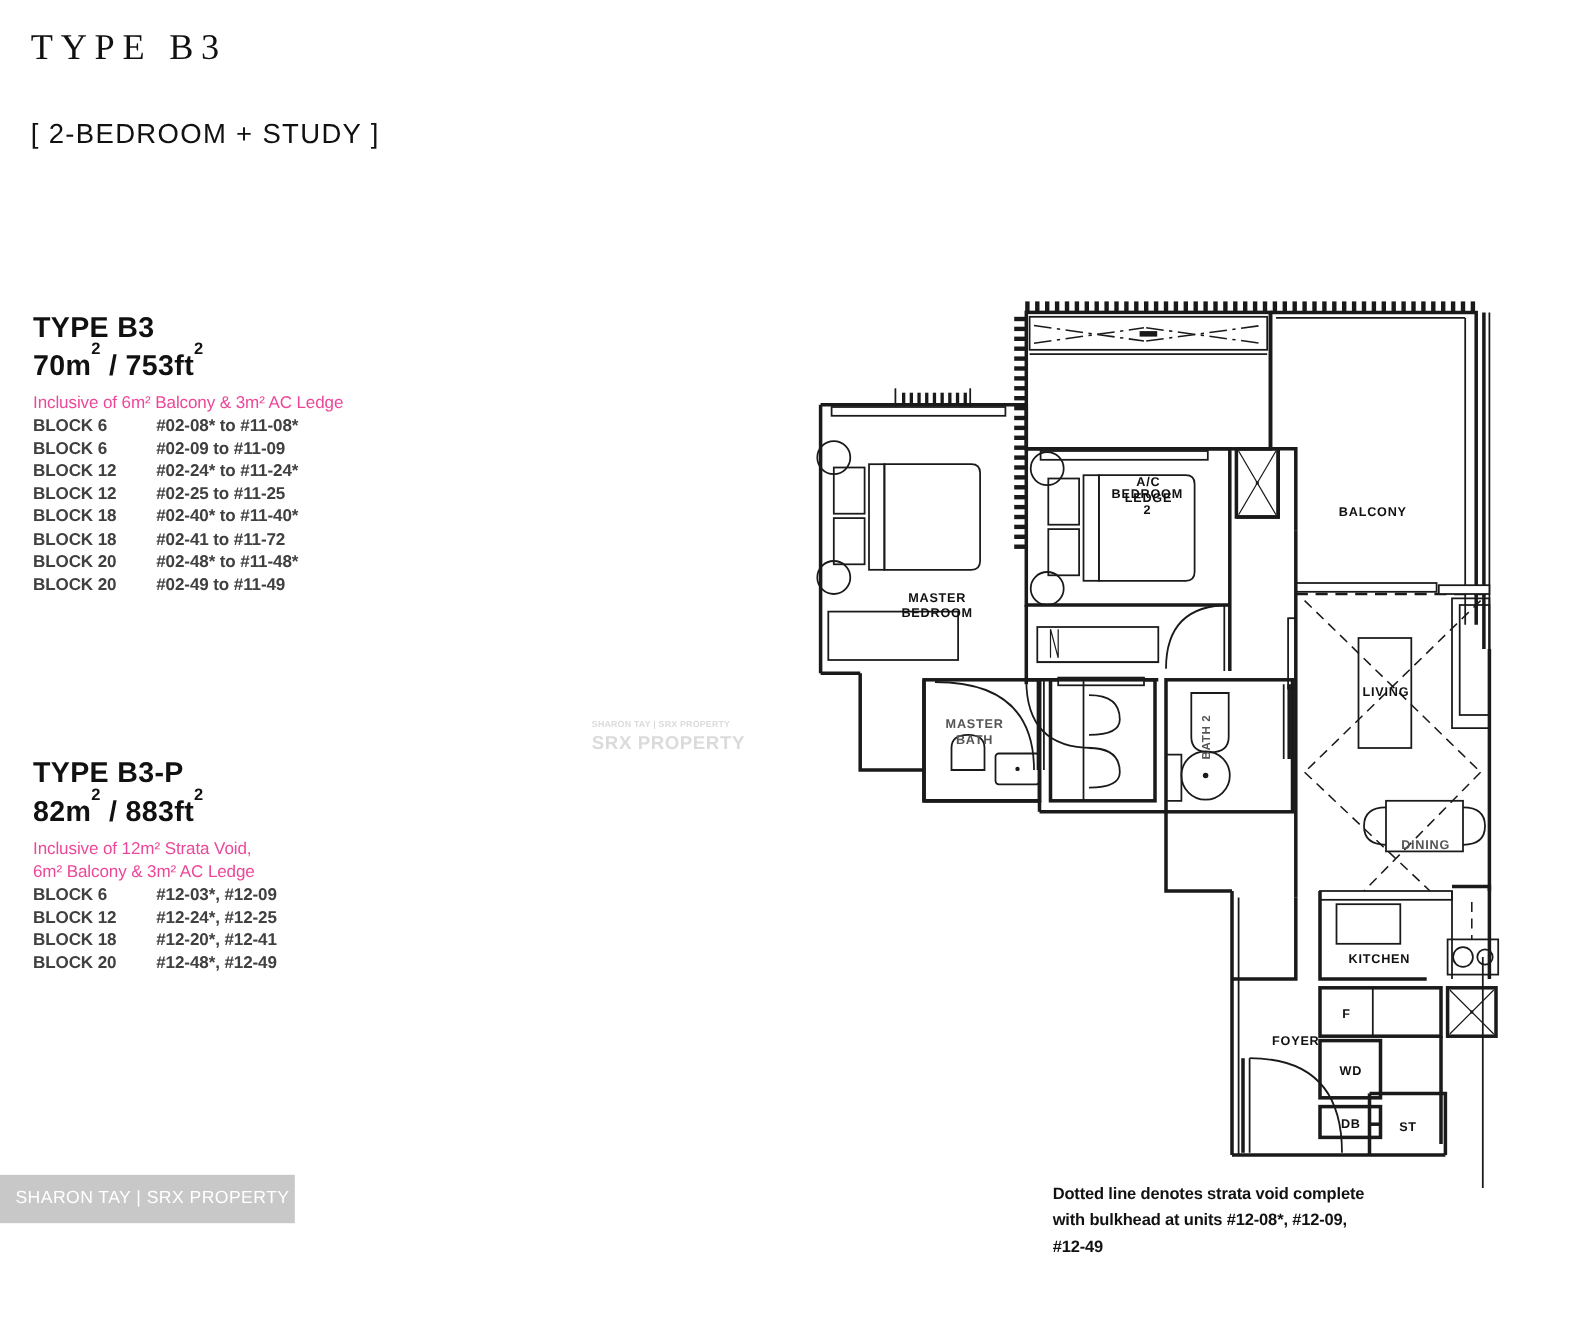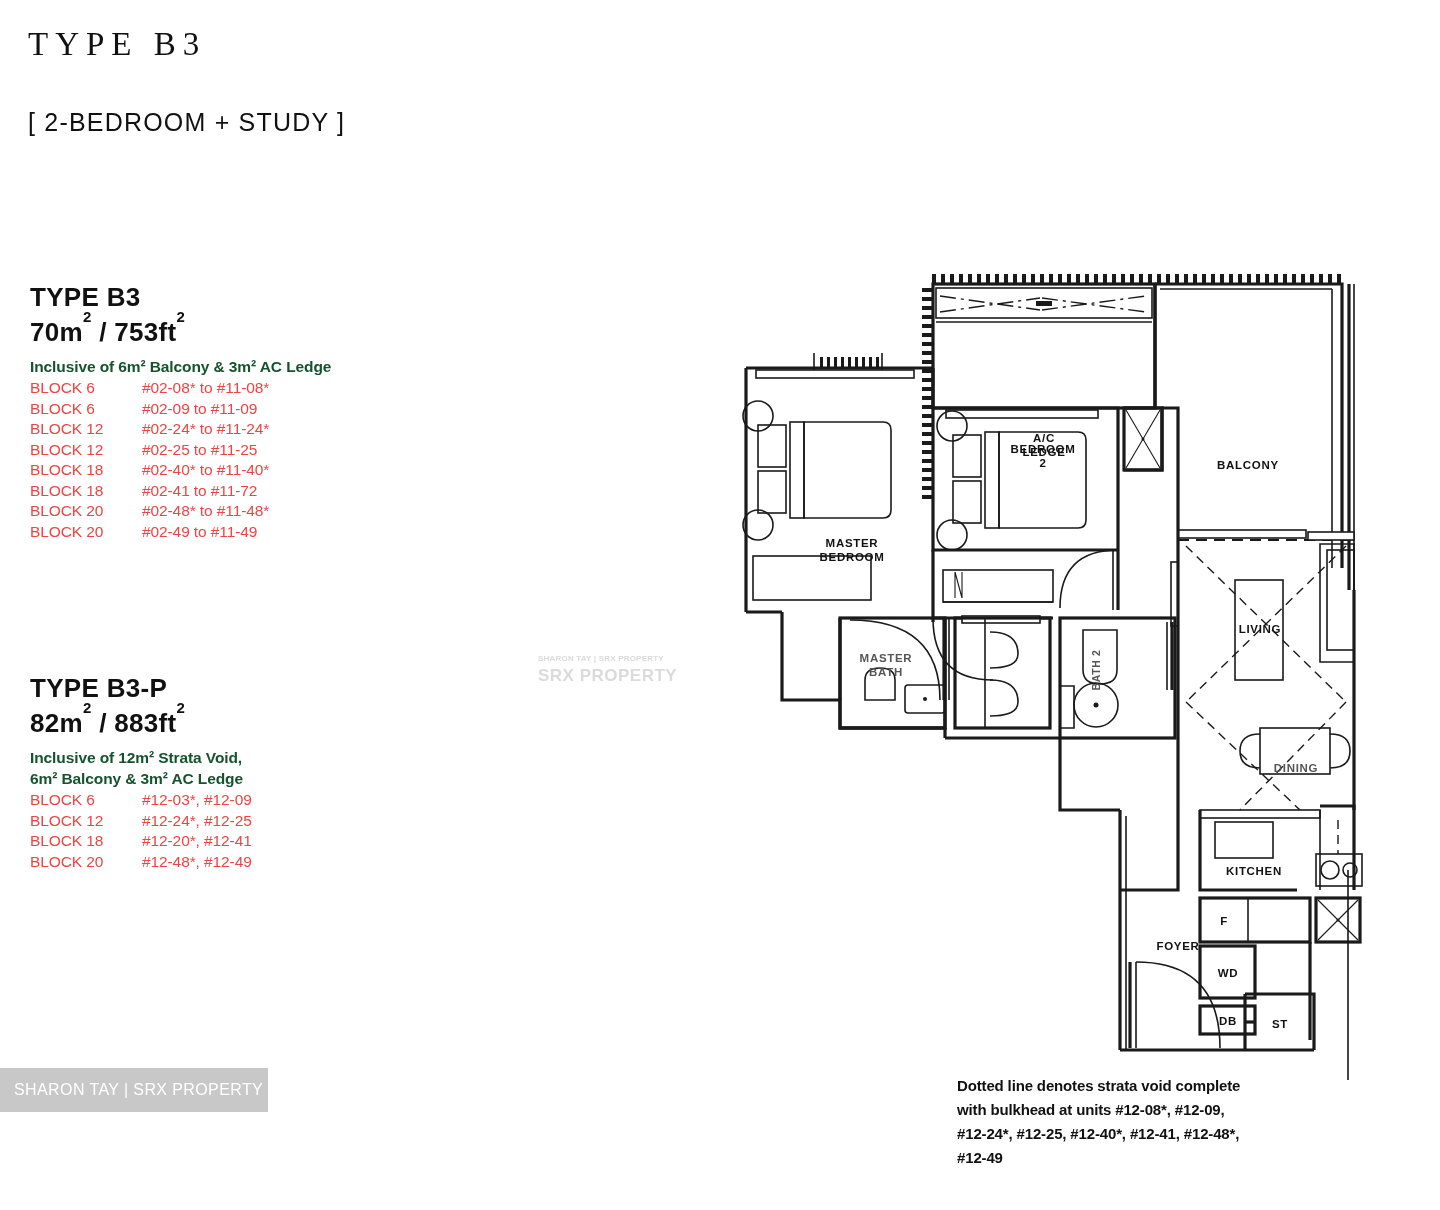--- a/index.html
+++ b/index.html
@@ -53,27 +53,27 @@
   .ib-area {
     font-size: 26px;
     font-weight: 700;
     letter-spacing: .3px;
     margin: 0 0 9px 0;
     color: #111;
   }
   .ib-area sup { font-size: 15px; top: -.65em; position: relative; }
   .ib-note {
     font-size: 15.5px;
-    font-weight: 700;
+    font-weight: 400;
     line-height: 20px;
-    color: #14532d;
+    color: #ec4899;
     margin: 0 0 1px 0;
     letter-spacing: -0.1px;
   }
-  .ib-rows { font-size: 15.5px; font-weight: 400; line-height: 20.5px; color: #ef4444; }
+  .ib-rows { font-size: 15.5px; font-weight: 700; line-height: 20.5px; color: #404040; }
   .ib-row { display: flex; letter-spacing: -0.1px; }
   .ib-row .blk { width: 112px; flex: none; }
   .ib-row .unit { flex: 1; }
 
   
   .wm-badge {
     position: absolute;
     left: 0px;
     top: 1068px;
     width: 268px;
@@ -178,21 +178,21 @@
           <span class="blk">BLOCK 20</span>
           <span class="unit">#02-48* to #11-48*</span>
         </div>
       <div class="ib-row">
           <span class="blk">BLOCK 20</span>
           <span class="unit">#02-49 to #11-49</span>
         </div>
     </div>
   </div>
 
-  <div class="info-block" style="top:673px;">
+  <div class="info-block" style="top:687px;">
     <div class="ib-type">TYPE B3-P</div>
     <div class="ib-area"><span>82m</span><sup>2</sup> / <span>883ft</span><sup>2</sup></div>
     <div class="ib-note">Inclusive of 12m² Strata Void,</div>
     <div class="ib-note">6m² Balcony &amp; 3m² AC Ledge</div>
     <div class="ib-rows">
       <div class="ib-row">
           <span class="blk">BLOCK 6</span>
           <span class="unit">#12-03*, #12-09</span>
         </div>
       <div class="ib-row">
@@ -213,21 +213,20 @@
   <div class="wm-faded">
     <span class="tiny">SHARON TAY | SRX PROPERTY</span>
     <span>SRX PROPERTY</span>
   </div>
 
   <div class="wm-badge">SHARON TAY | SRX PROPERTY</div>
 
   <div class="footnote">
     <div>Dotted line denotes strata void complete</div>
     <div>with bulkhead at units #12-08*, #12-09,</div>
-    <div>#12-24*, #12-25, #12-40*, #12-41, #12-48*,</div>
     <div>#12-49</div>
   </div>
 
   <div id="planwrap">
   <svg id="plan" width="700" height="830" viewBox="0 0 700 830" xmlns="http://www.w3.org/2000/svg">
 
     <g>
       <rect class="hatch" x="232" y="24" width="4" height="10"></rect>
       <rect class="hatch" x="241" y="24" width="4" height="10"></rect>
       <rect class="hatch" x="250" y="24" width="4" height="10"></rect>

